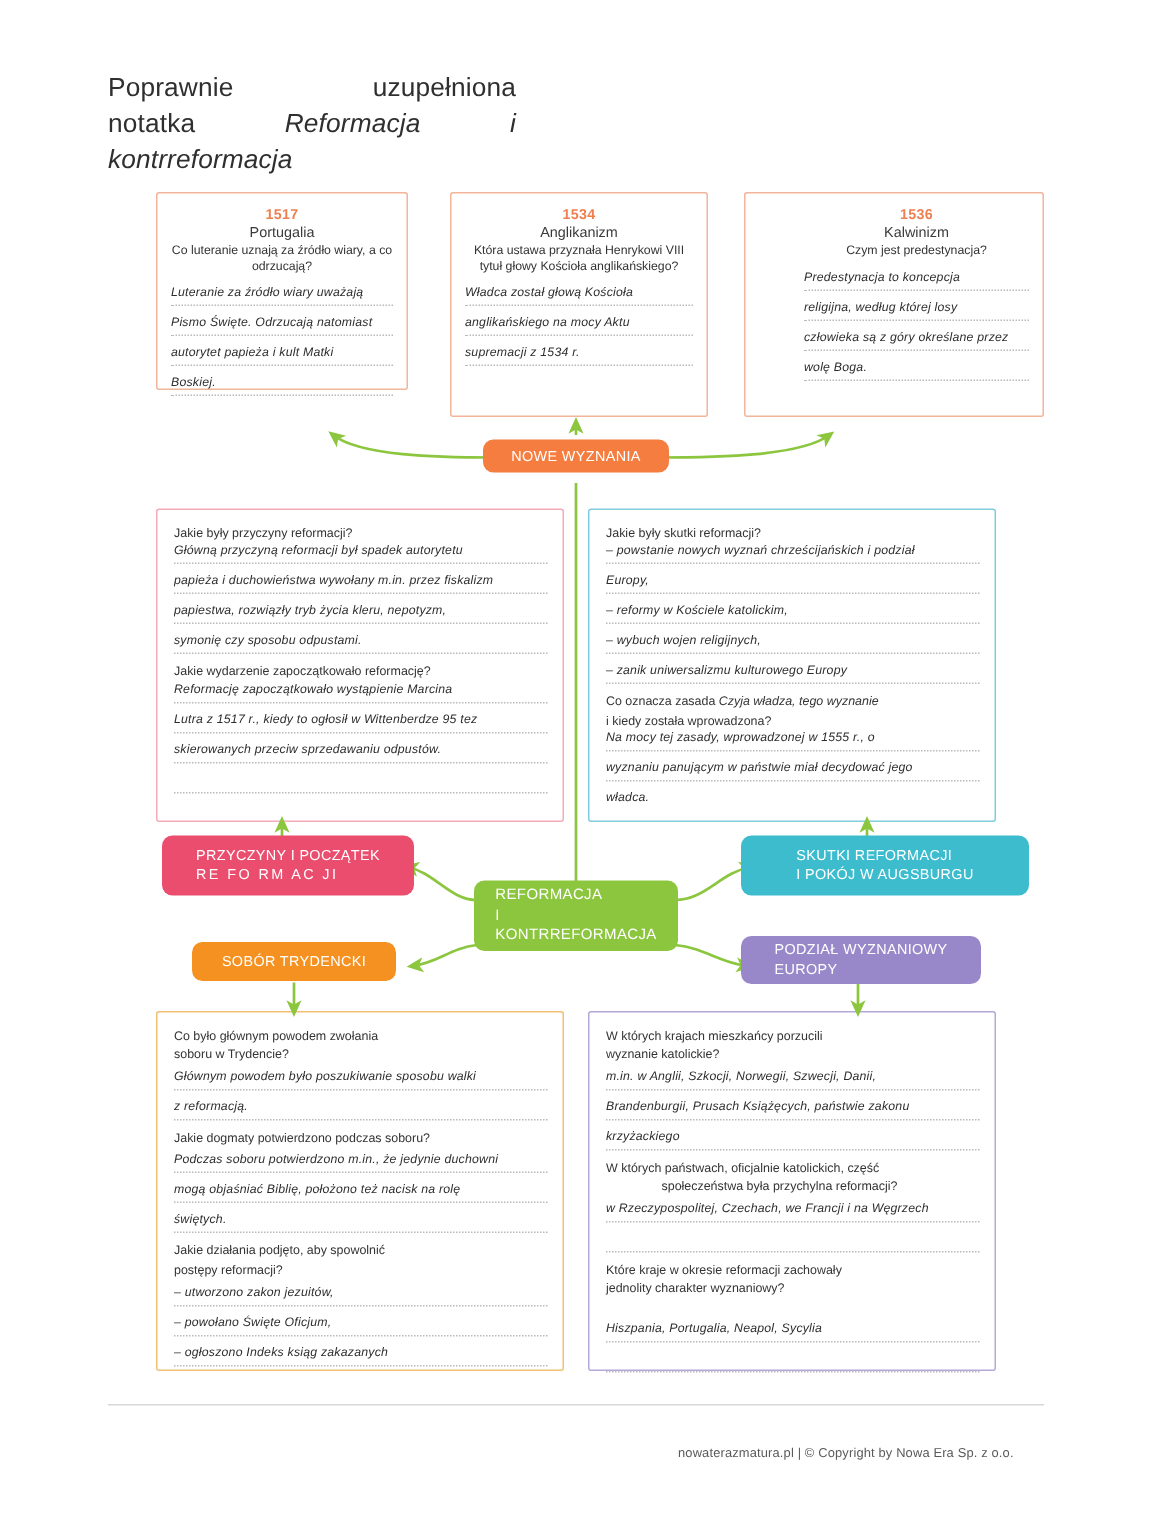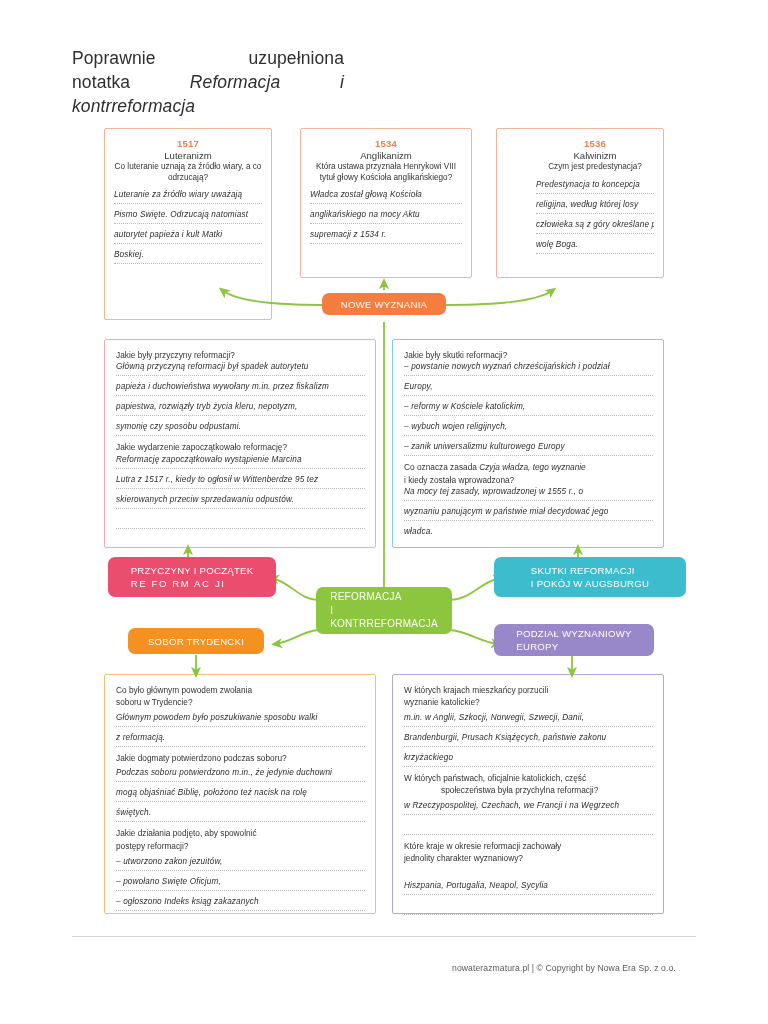--- a/index.html
+++ b/index.html
@@ -220,40 +220,40 @@
       <path d="M188,560 L188,548" marker-end="url(#arrow)"></path>
 
       <path d="M578,560 L578,548" marker-end="url(#arrow)"></path>
 
       <path d="M196,655 L196,674" marker-end="url(#arrow)"></path>
 
       <path d="M572,655 L572,674" marker-end="url(#arrow)"></path>
     </g>
   </svg>
 
-  <div class="card topbox" style="left:104px; top:128px; width:168px; height:192px;">
+  <div class="card topbox" style="left:104px; top:128px; width:168px; height:132px;">
     <div class="year">1517</div>
-    <div class="name">Luteranizm</div>
+    <div class="name">Portugalia</div>
     <div class="q">Co luteranie uznają za źródło wiary, a co odrzucają?</div>
     <div class="hw">Luteranie za źródło wiary uważają</div>
     <div class="hw">Pismo Święte. Odrzucają natomiast</div>
     <div class="hw">autorytet papieża i kult Matki</div>
     <div class="hw">Boskiej.</div>
   </div>
 
   <div class="card topbox" style="left:300px; top:128px; width:172px; height:150px;">
     <div class="year">1534</div>
     <div class="name">Anglikanizm</div>
     <div class="q">Która ustawa przyznała Henrykowi VIII tytuł głowy Kościoła anglikańskiego?</div>
     <div class="hw">Władca został głową Kościoła</div>
     <div class="hw">anglikańskiego na mocy Aktu</div>
     <div class="hw">supremacji z 1534 r.</div>
   </div>
 
-  <div class="card topbox" style="left:496px; top:128px; width:168px; height:150px;padding-left:39px;">
+  <div class="card topbox" style="left:496px; top:128px; width:200px; height:150px;padding-left:39px;">
     <div class="year">1536</div>
     <div class="name">Kalwinizm</div>
     <div class="q">Czym jest predestynacja?</div>
     <div class="hw">Predestynacja to koncepcja</div>
     <div class="hw">religijna, według której losy</div>
     <div class="hw">człowieka są z góry określane przez</div>
     <div class="hw">wolę Boga.</div>
   </div>
 
   <div class="pill orange" style="left:322px; top:293px; width:124px; height:22px;">

